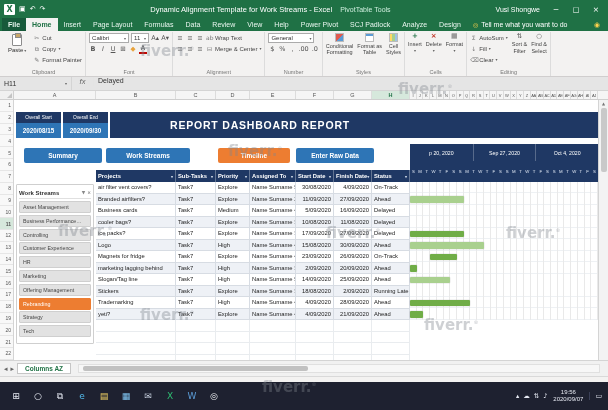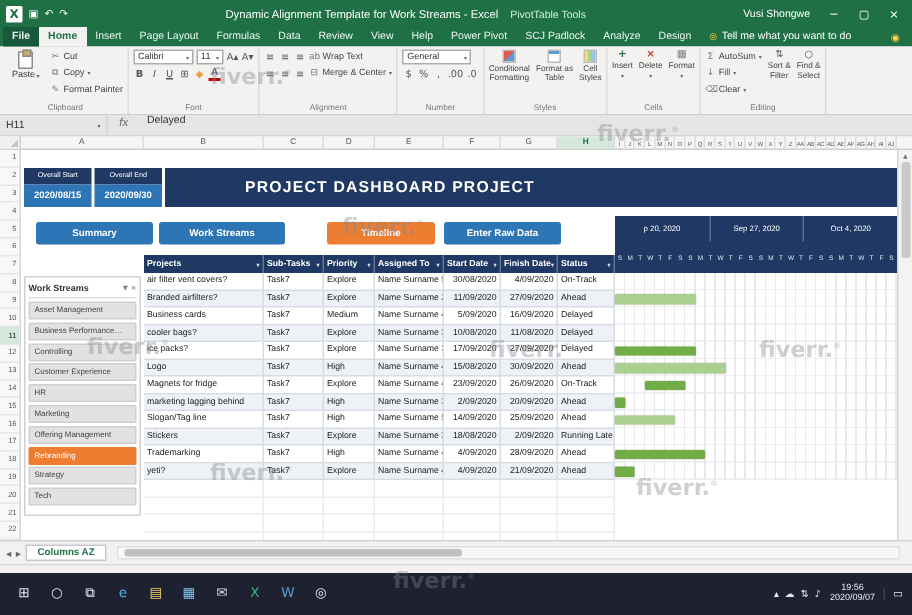--- a/index.html
+++ b/index.html
@@ -441,21 +441,21 @@
       </div>
     <div id="canvas" class="canvas">
       <div class="ovbox" style="left:2px">
         <div class="ovl">Overall Start</div>
         <div class="ovv">2020/08/15</div>
       </div>
       <div class="ovbox" style="left:49px">
         <div class="ovl">Overall End</div>
         <div class="ovv">2020/09/30</div>
       </div>
-      <div class="dash-title">PROJECT DASHBOARD PROJECT</div>
+      <div class="dash-title">REPORT DASHBOARD REPORT</div>
       <div class="gantt-top"></div>
       <div class="gantt-head">
         <div id="gantt-weeks" class="gweeks">
             <div class="gweek">p 20, 2020</div>
             <div class="gweek">Sep 27, 2020</div>
             <div class="gweek">Oct 4, 2020</div>
           </div>
         <div id="gantt-days" class="gdays">
             <div class="gday">S</div>
             <div class="gday">M</div>

